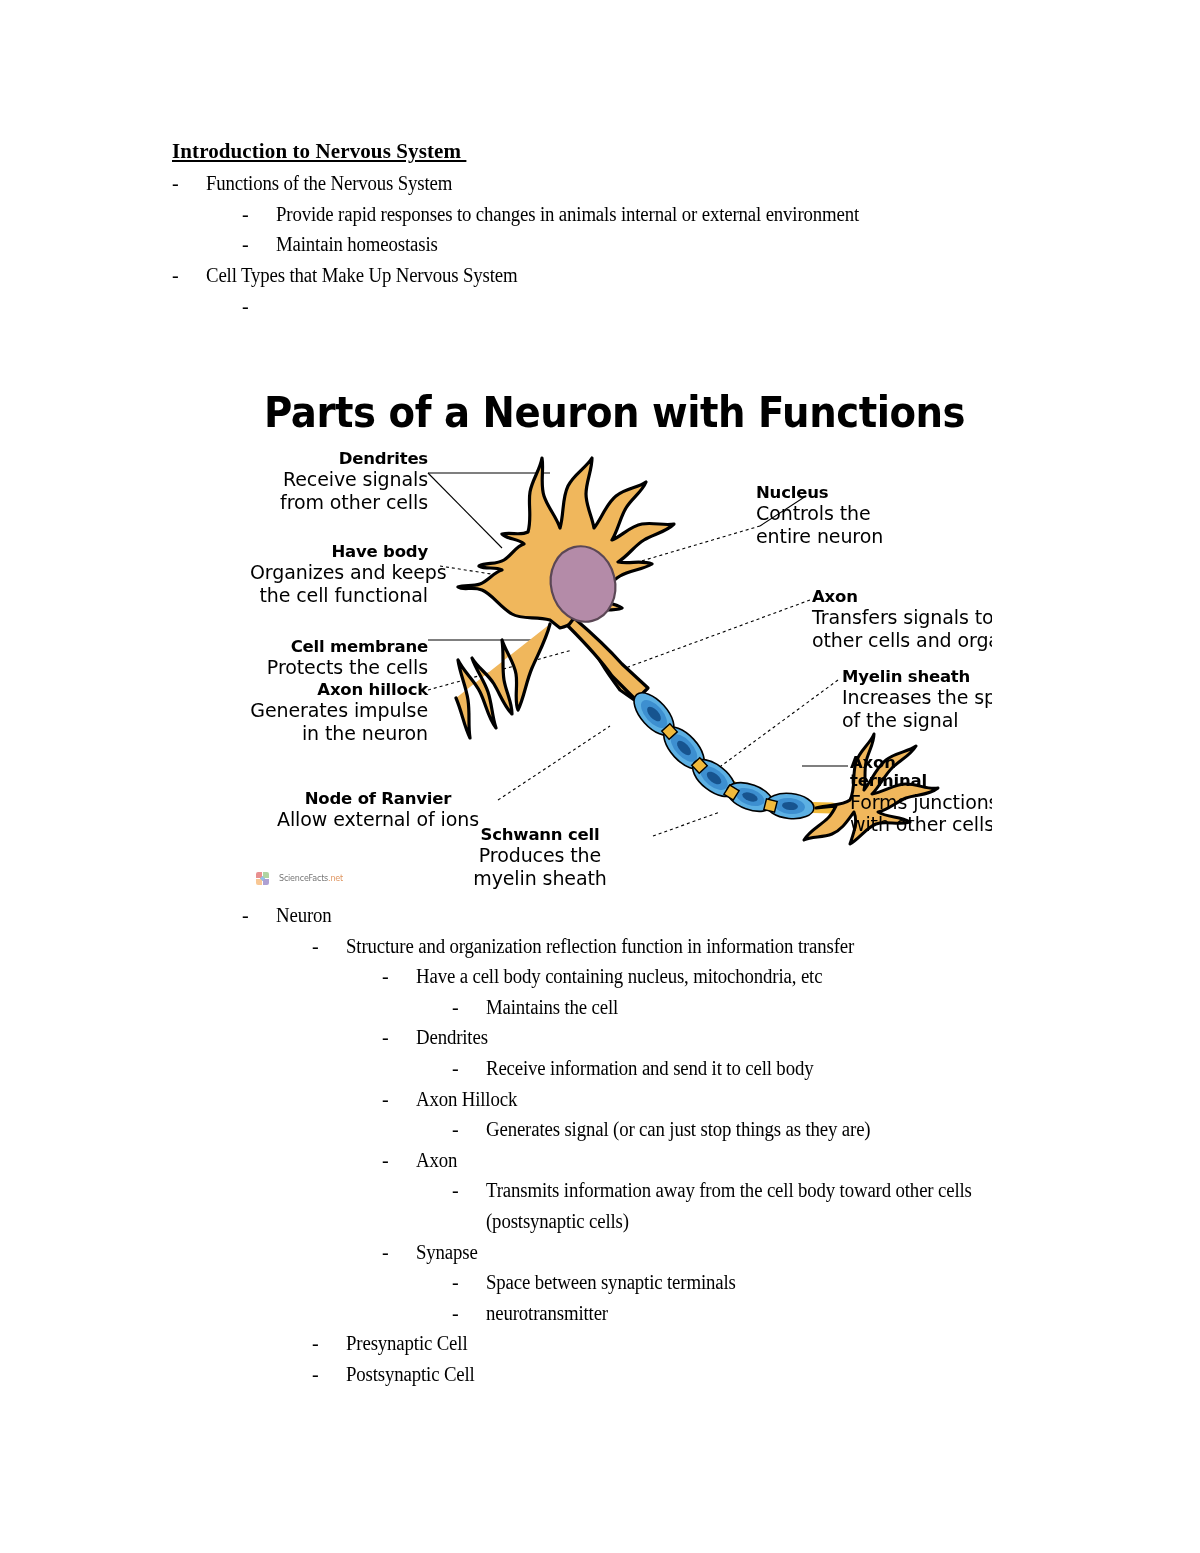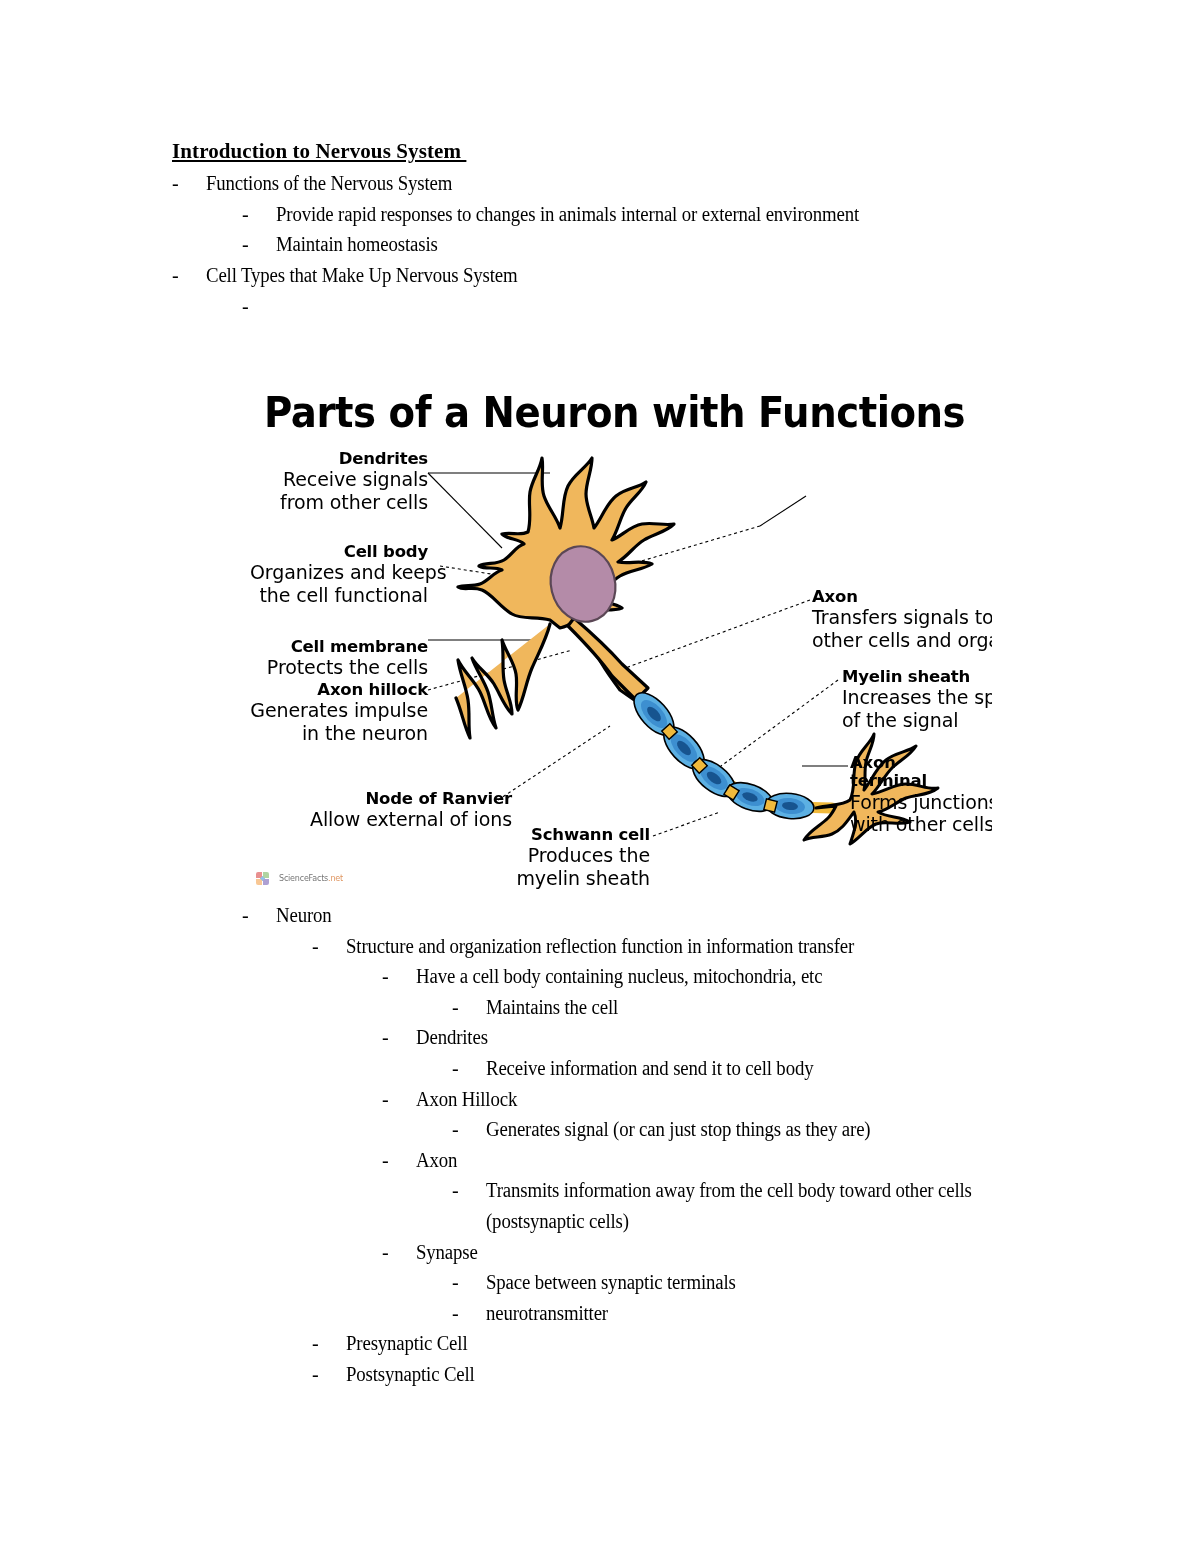--- a/index.html
+++ b/index.html
@@ -329,44 +329,48 @@
                  C 582 426 584 422 586 418 Z"></path>
       </g>
     </svg>
 
     <div class="lbl ta-r" style="left:0px; top:62px; width:178px;">
       <span class="hd">Dendrites</span>
       <span class="sub">Receive signals<br>from other cells</span>
     </div>
 
     <div class="lbl ta-r" style="left:0px; top:155px; width:178px;">
-      <span class="hd">Cell body</span>
+      <span class="hd">Have body</span>
       <span class="sub">Organizes and keeps<br>the cell functional</span>
     </div>
 
     <div class="lbl ta-r" style="left:0px; top:242px; width:178px;margin-top:8px;">
       <span class="hd">Cell membrane</span>
       <span class="sub">Protects the cells</span>
     </div>
 
     <div class="lbl ta-r" style="left:0px; top:293px; width:178px;">
       <span class="hd">Axon hillock</span>
       <span class="sub">Generates impulse<br>in the neuron</span>
     </div>
 
-    <div class="lbl ta-r" style="left:16px; top:402px; width:246px;">
+    <div class="lbl ta-r" style="left:5px; top:402px; width:246px;text-align:center;">
       <span class="hd">Node of Ranvier</span>
       <span class="sub">Allow external of ions</span>
     </div>
 
-    <div class="lbl ta-r" style="left:180px; top:438px; width:220px;">
+    <div class="lbl ta-r" style="left:180px; top:438px; width:220px;text-align:center;">
       <span class="hd">Schwann cell</span>
       <span class="sub">Produces the<br>myelin sheath</span>
     </div>
 
+    <div class="lbl ta-l" style="left:506px; top:96px; width:230px;">
+      <span class="hd">Nucleus</span>
+      <span class="sub">Controls the<br>entire neuron</span>
+    </div>
 
     <div class="lbl ta-l" style="left:562px; top:200px; width:230px;">
       <span class="hd">Axon</span>
       <span class="sub">Transfers signals to<br>other cells and organs</span>
     </div>
 
     <div class="lbl ta-l" style="left:592px; top:280px; width:230px;">
       <span class="hd">Myelin sheath</span>
       <span class="sub">Increases the speed<br>of the signal</span>
     </div>

